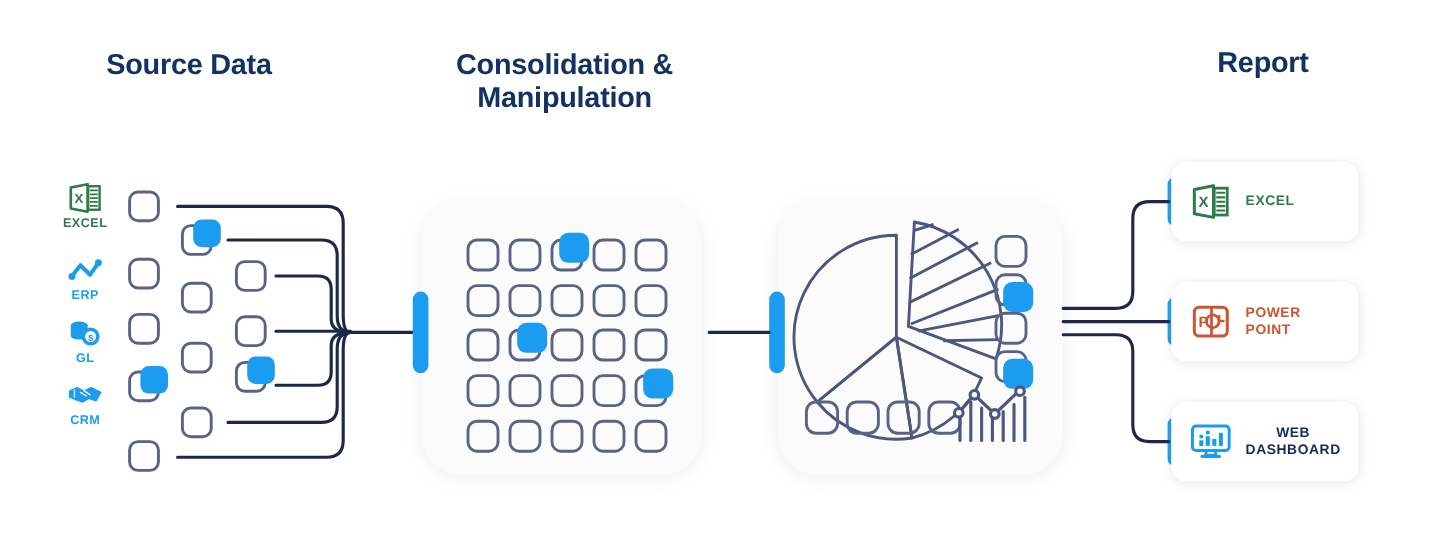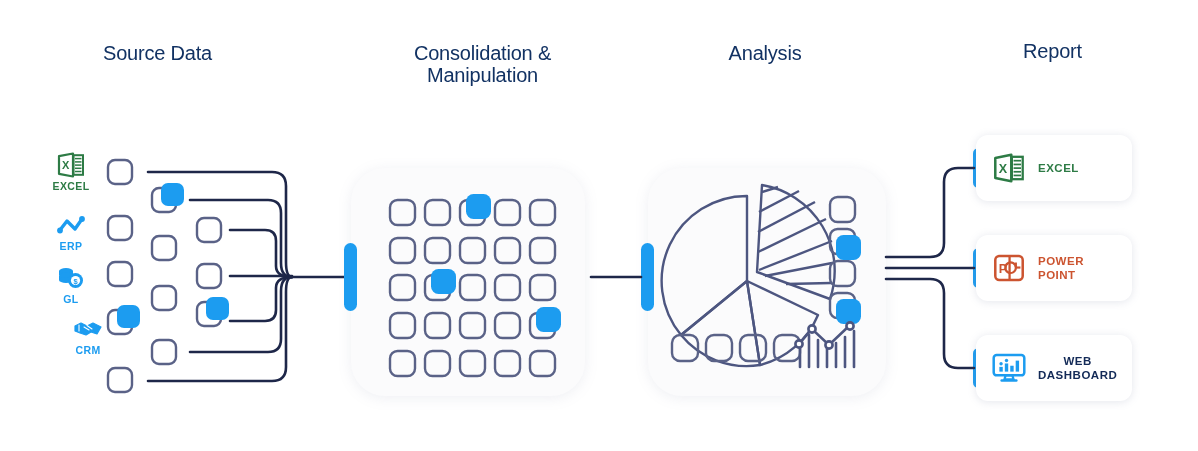--- a/index.html
+++ b/index.html
@@ -16,30 +16,30 @@
     overflow: hidden;
   }
   #stage {
     position: relative;
     width: 1198px;
     height: 451px;
     background: #ffffff;
   }
   .col-title {
     position: absolute;
-    font-size: 20px;
-    font-weight: normal;
+    font-size: 24px;
+    font-weight: bold;
     color: #123263;
     text-align: center;
     letter-spacing: -0.2px;
     line-height: 1.12;
     white-space: pre-line;
   }
   #title-source   { left: 20px;  top: 42px;  width: 275px; }
-  #title-consol   { left: 350px; top: 42px;  width: 265px; text-align: center; }
+  #title-consol   { left: 338px; top: 42px;  width: 265px; text-align: center; }
   #title-analysis { left: 640px; top: 42px;  width: 250px; }
   #title-report   { left: 930px; top: 40px;  width: 245px; }
 
   
   #wire-layer {
     position: absolute;
     left: 0; top: 0;
     width: 1198px;
     height: 451px;
   }
@@ -114,21 +114,20 @@
   .lbl-blue { color: #1c9cf0; }
 </style>
 </head>
 <body>
 
 <div id="stage">
 
   <div class="col-title" id="title-source">Source Data</div>
   <div class="col-title" id="title-consol">Consolidation &amp;
 Manipulation</div>
-  <div class="col-title" id="title-analysis">Analysis</div>
   <div class="col-title" id="title-report">Report</div>
 
   <div class="panel" id="panel-consol"></div>
   <div class="panel" id="panel-analysis"></div>
 
   <svg id="wire-layer" viewBox="0 0 1198 451">
     <defs>
       <pattern id="hatch" width="9" height="9" patternTransform="rotate(-38)" patternUnits="userSpaceOnUse">
         <line x1="0" y1="0" x2="0" y2="9" stroke="#4d5680" stroke-width="2"></line>
       </pattern>
@@ -314,21 +313,21 @@
           <ellipse cx="9" cy="14" rx="7" ry="3"></ellipse>
         </g>
         <circle cx="18.5" cy="14.5" r="7.5" fill="#1c9cf0"></circle>
         <circle cx="18.5" cy="14.5" r="4.6" fill="#ffffff"></circle>
         <text x="16.6" y="18" font-family="Liberation Sans, sans-serif" font-size="7.5" font-weight="bold" fill="#1c9cf0">$</text>
       </svg>
     </div>
     <span class="src-label lbl-blue">GL</span>
   </div>
 
-  <div class="src-item" style="left:59px; top:316px;">
+  <div class="src-item" style="left:42px; top:316px;">
     <div class="src-icon-box">
       <svg width="30" height="20" viewBox="0 0 30 20">
         <path d="M2 7 L8 4 L14 7 L20 4 L28 8 L24 15 L18 13 L13 16 L7 14 L2 12 Z" fill="#1c9cf0" stroke="#1c9cf0" stroke-width="1.2" stroke-linejoin="round"></path>
         <g stroke="#ffffff" stroke-width="1.1" stroke-linecap="round">
           <line x1="11" y1="8" x2="16" y2="11"></line>
           <line x1="14" y1="6.5" x2="19" y2="10"></line>
           <line x1="6" y1="6" x2="6" y2="12"></line>
         </g>
       </svg>
     </div>

